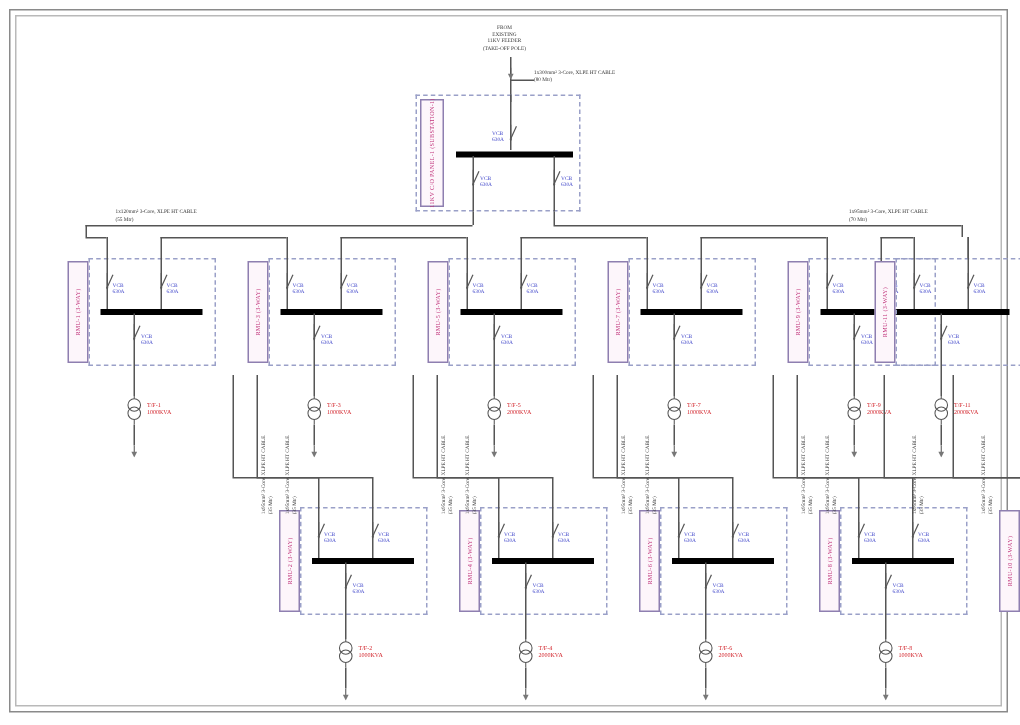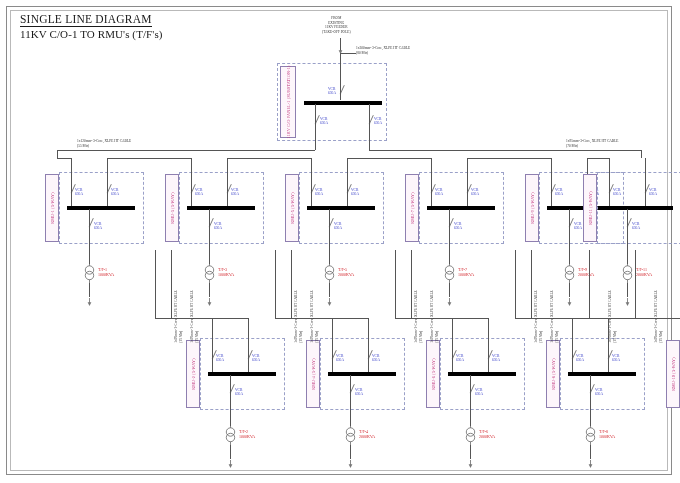--- a/index.html
+++ b/index.html
@@ -29,22 +29,20 @@
   .arrow{position:absolute;}
 </style>
 </head>
 <body>
 
 <div id="sheet">
 
   <div id="border-outer"></div>
   <div id="border-inner"></div>
 
-  <div class="ttl" id="title-main">SINGLE LINE DIAGRAM</div>
-  <div class="ttl" id="title-sub">11KV C/O-1  TO  RMU's (T/F's)</div>
 
   <div id="schematic">
       <div class="src-lbl" style="left: 322px; top: 16px;">FROM<br>EXISTING<br>11KV FEEDER<br>(TAKE-OFF POLE)</div>
       <div class="vline" style="left: 340px; top: 38px; height: 30px; border-color: rgb(85, 85, 85);"></div>
       <div class="arrow" style="left: 337px; top: 40px; width: 7px; height: 8px;"><svg width="7" height="8" viewBox="0 0 7 8">
           <line x1="3.5" y1="0" x2="3.5" y2="5" stroke="#555" stroke-width="0.7"></line>
           <path d="M3.5 8 L1.6 4.2 L5.4 4.2 Z" fill="#777"></path>
         </svg></div>
       <div class="cab-lbl" style="left: 356px; top: 46px;">1x300mm² 3-Core, XLPE HT CABLE<br>(80 Mtr)</div>
       <div class="hline" style="left: 340px; top: 53px; width: 16px; border-color: rgb(85, 85, 85);"></div>

